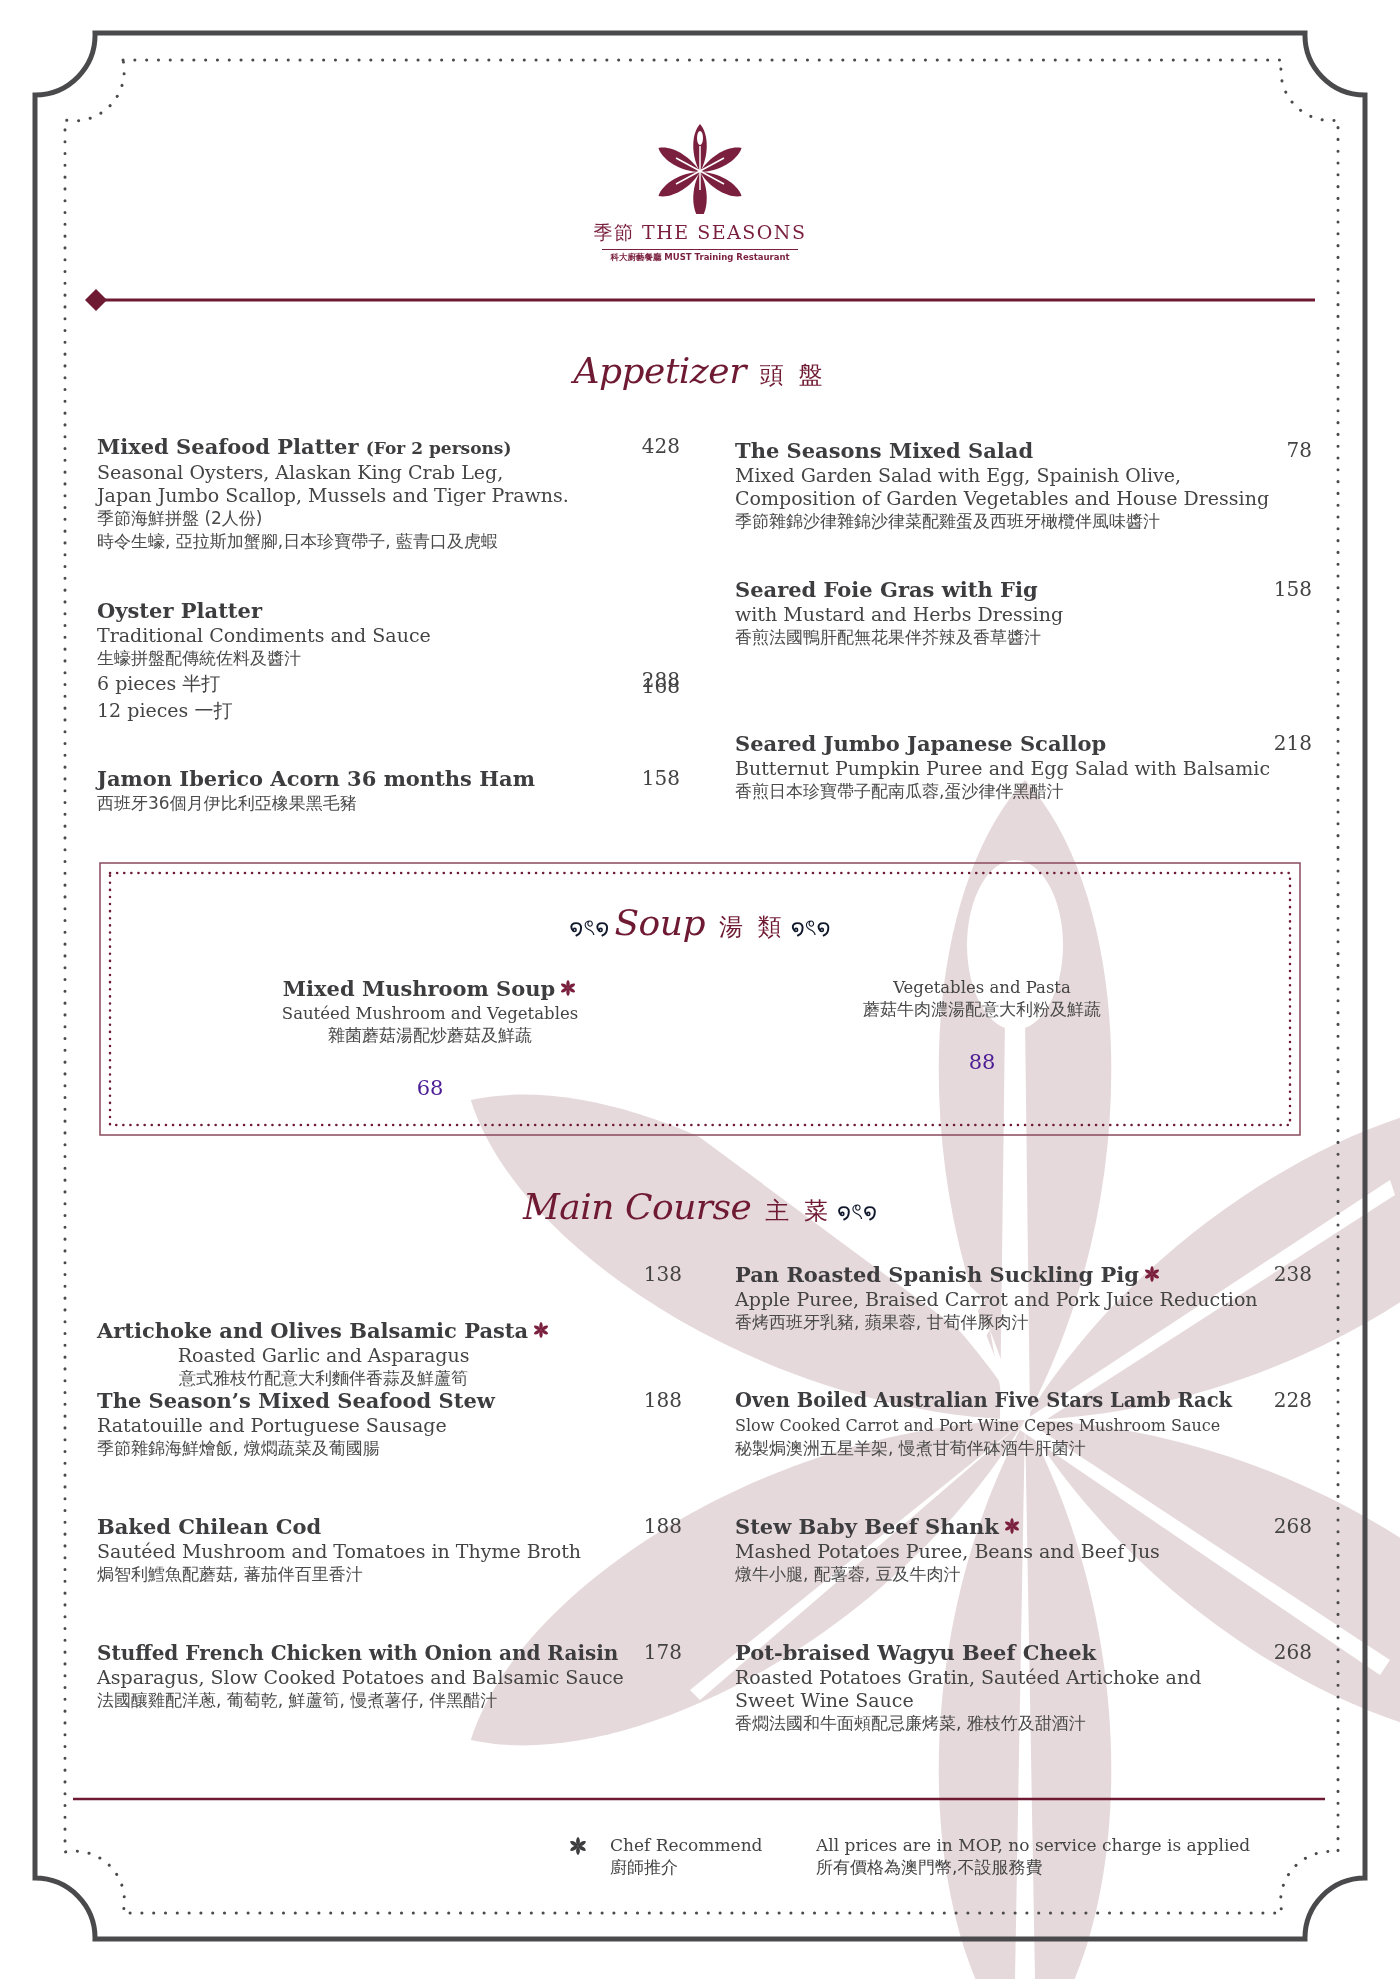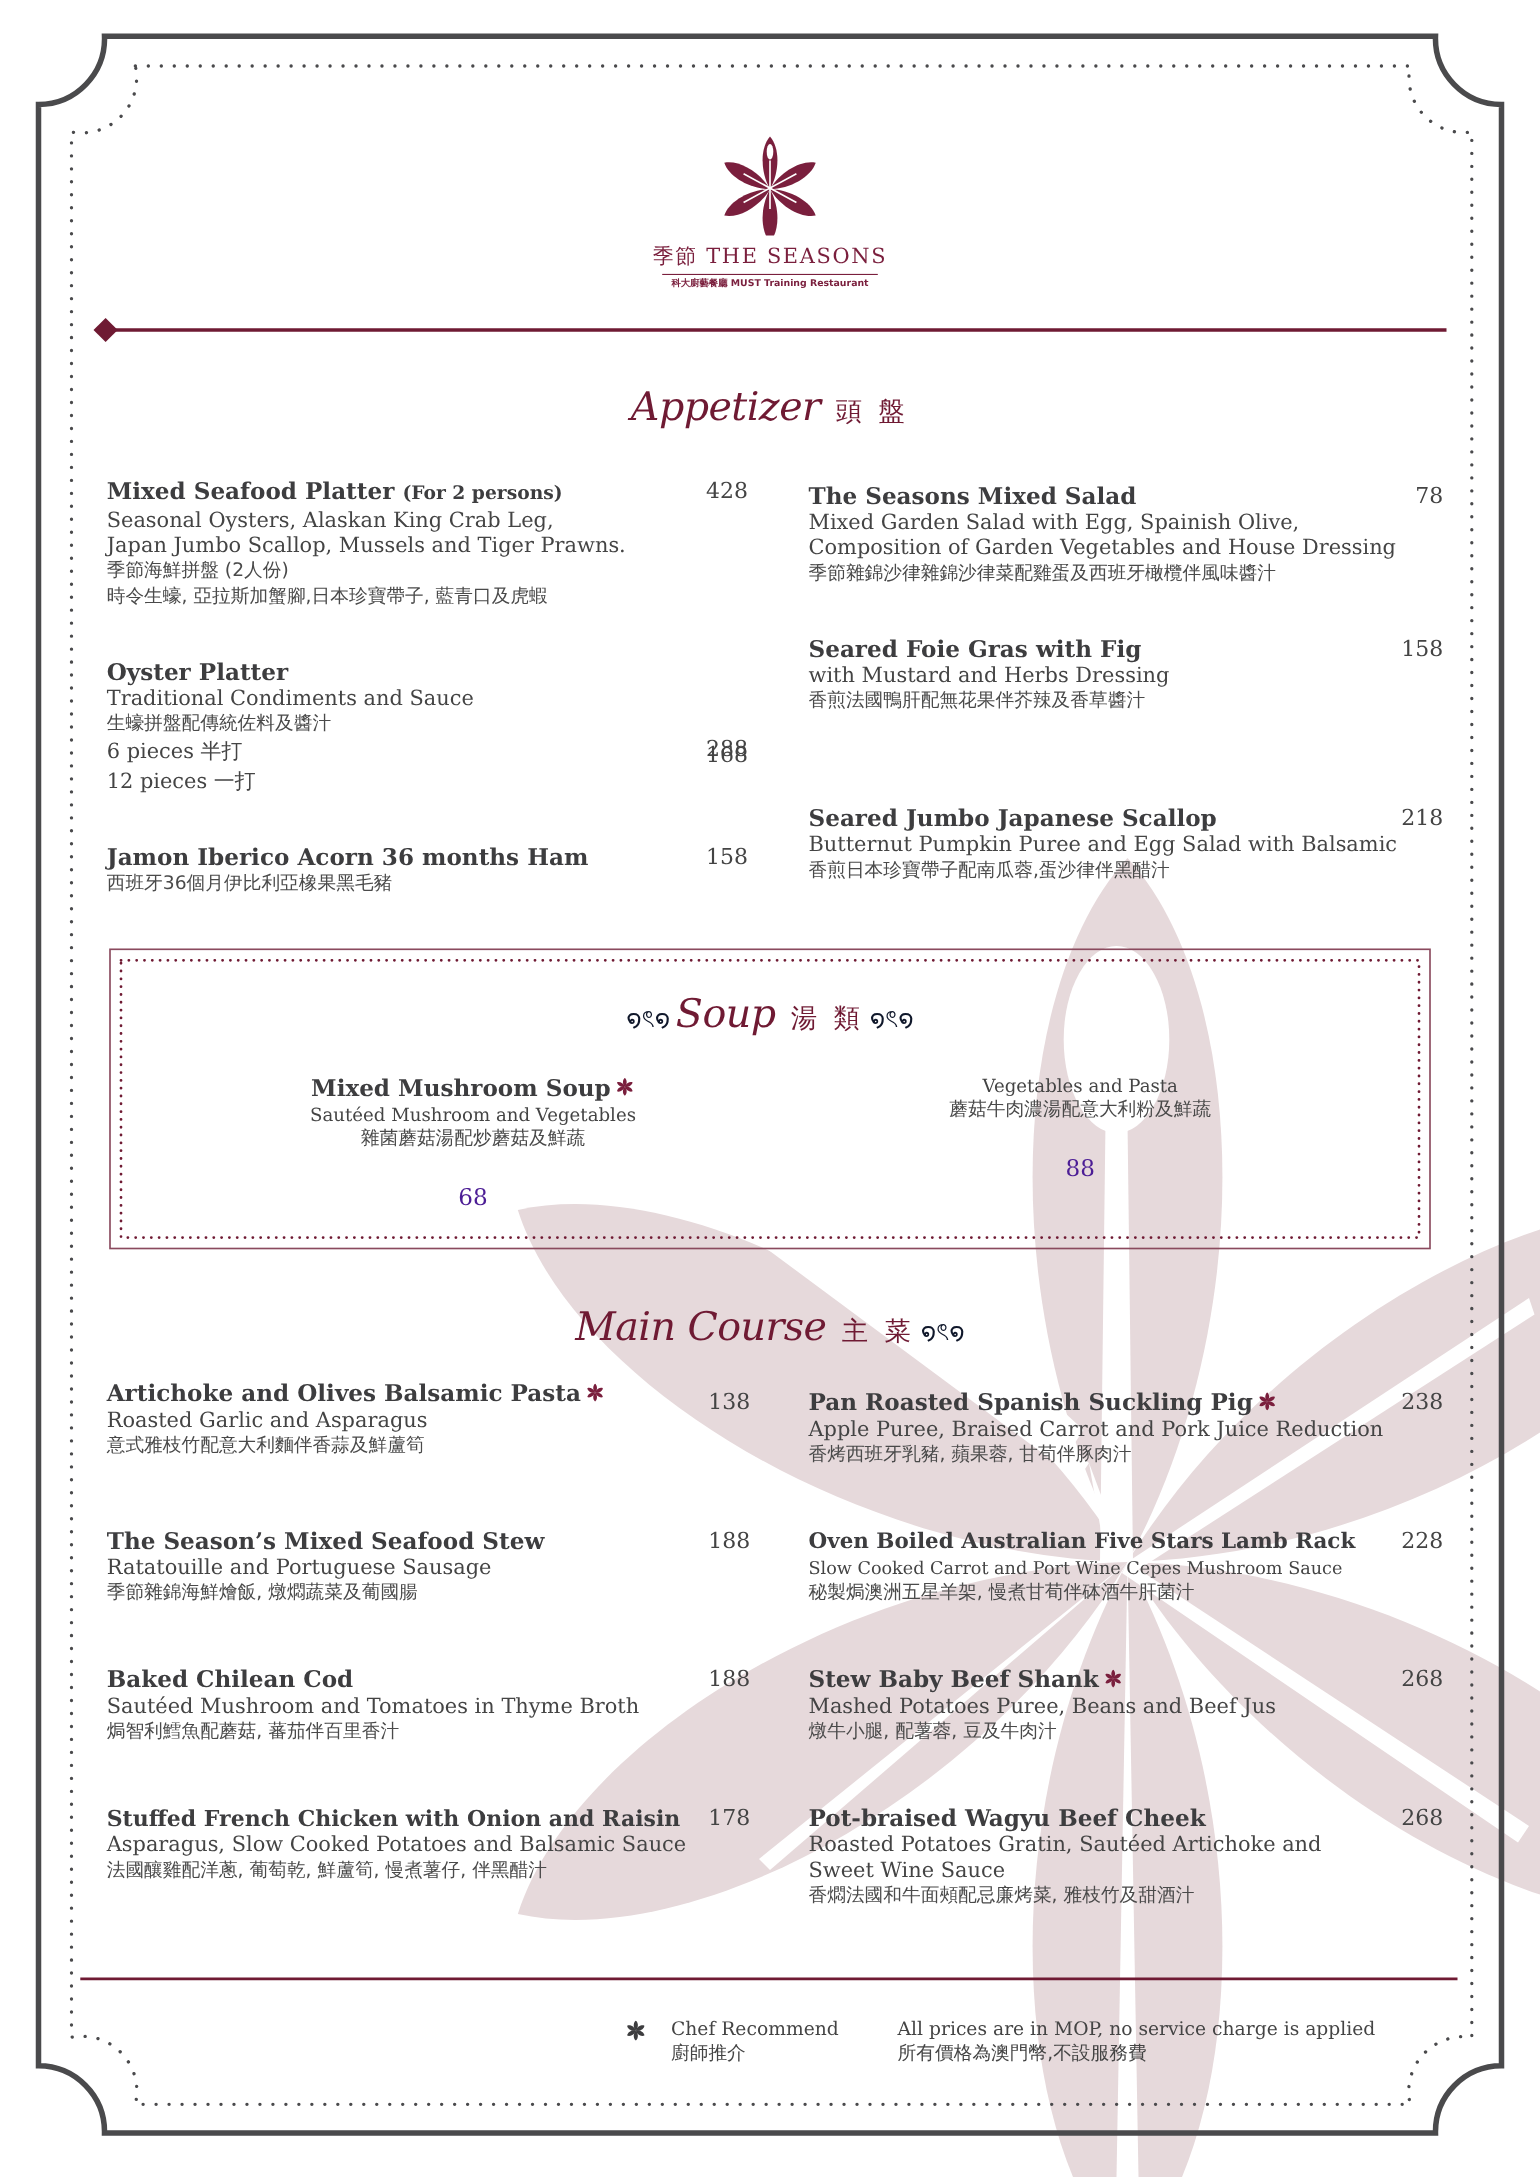--- a/index.html
+++ b/index.html
@@ -178,21 +178,21 @@
   <div class="desc">Vegetables and Pasta</div>
   <div class="zh">蘑菇牛肉濃湯配意大利粉及鮮蔬</div>
   <div class="p">88</div>
 </div>
 
 <div class="content section-title" style="left:400px; top:1186px; width:600px;">
   <span class="script">Main Course</span><span class="zh">主 菜</span>
   <span class="orn">໑ৎ໑</span>
 </div>
 
-<div class="content item" style="left:97px; top:1254px;">
+<div class="content item" style="left:97px; top:1318px;text-align:center;">
   <div class="name"><span>Artichoke and Olives Balsamic Pasta</span><svg class="star" viewBox="-10 -10 20 20">
         <g fill="#7a1f3d">
           <path d="M0 0 C-3 -3 -2 -8 0 -9 C2 -8 3 -3 0 0Z"></path>
           <path d="M0 0 C-3 -3 -2 -8 0 -9 C2 -8 3 -3 0 0Z" transform="rotate(60)"></path>
           <path d="M0 0 C-3 -3 -2 -8 0 -9 C2 -8 3 -3 0 0Z" transform="rotate(120)"></path>
           <path d="M0 0 C-3 -3 -2 -8 0 -9 C2 -8 3 -3 0 0Z" transform="rotate(180)"></path>
           <path d="M0 0 C-3 -3 -2 -8 0 -9 C2 -8 3 -3 0 0Z" transform="rotate(240)"></path>
           <path d="M0 0 C-3 -3 -2 -8 0 -9 C2 -8 3 -3 0 0Z" transform="rotate(300)"></path>
         </g>
       </svg></div>

